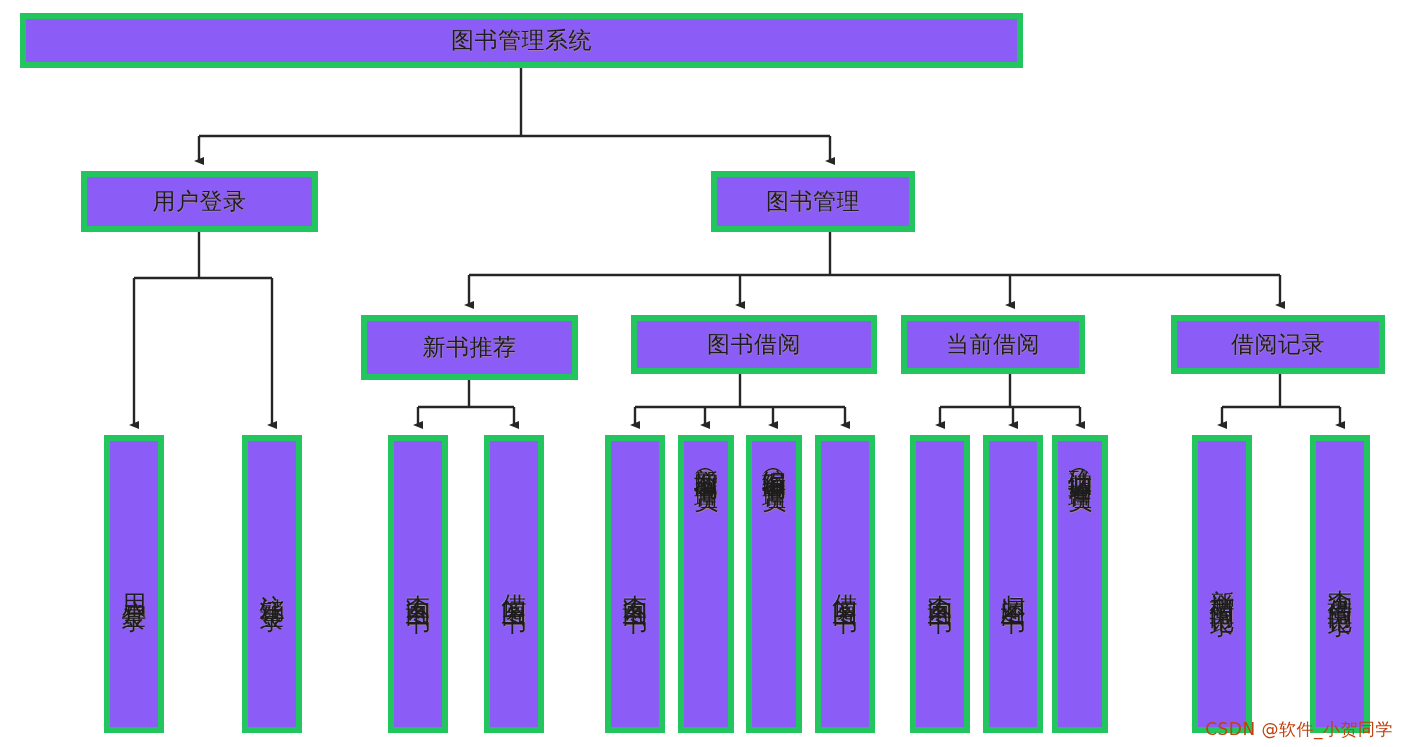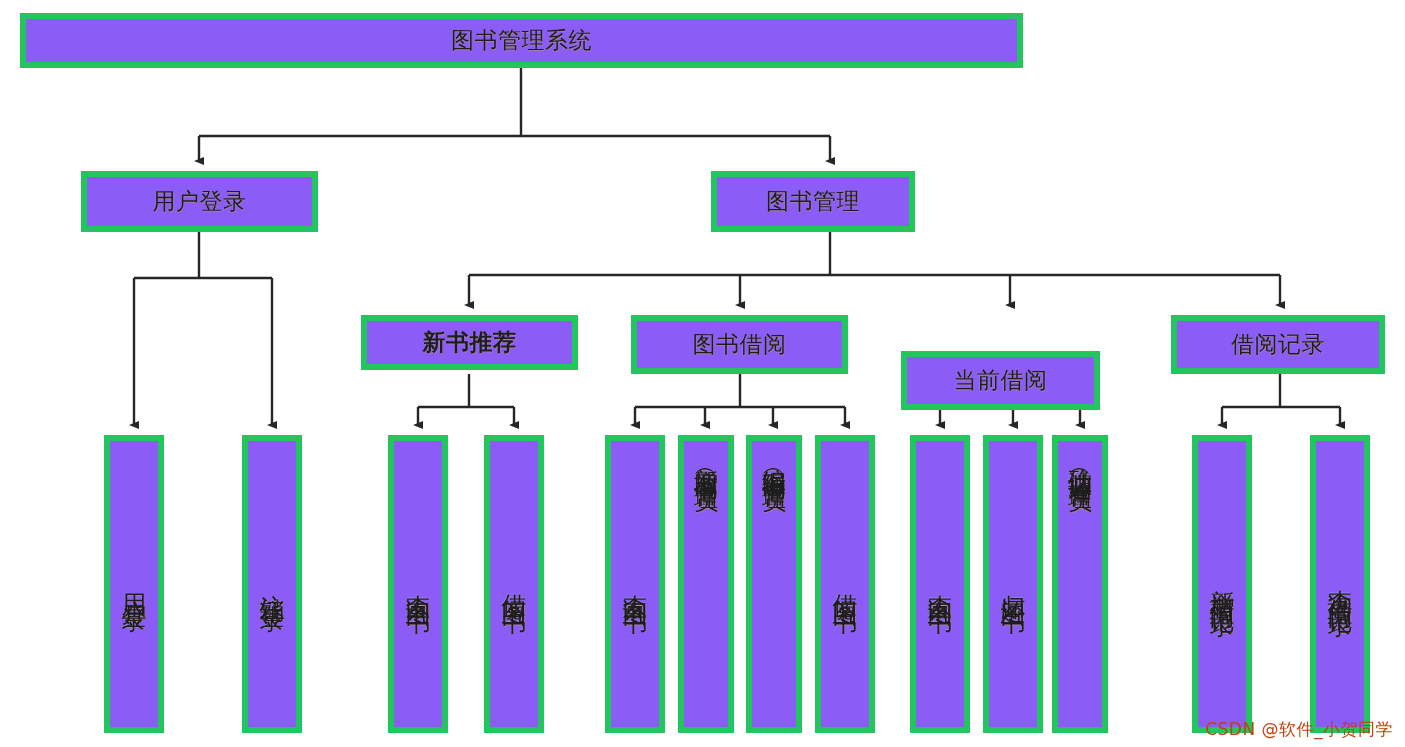--- a/index.html
+++ b/index.html
@@ -135,27 +135,27 @@
     <span class="label">图书管理系统</span>
   </div>
 
   <div class="node horiz" style="left:81px; top:171px; width:237px; height:61px;">
     <span class="label">用户登录</span>
   </div>
   <div class="node horiz" style="left:711px; top:171px; width:204px; height:61px;">
     <span class="label">图书管理</span>
   </div>
 
-  <div class="node horiz" style="left:361px; top:315px; width:217px; height:55px;font-weight:bold;">
+  <div class="node horiz" style="left:361px; top:315px; width:217px; height:65px;">
     <span class="label">新书推荐</span>
   </div>
-  <div class="node horiz" style="left:631px; top:315px; width:217px; height:59px;">
+  <div class="node horiz" style="left:631px; top:315px; width:246px; height:59px;">
     <span class="label">图书借阅</span>
   </div>
-  <div class="node horiz" style="left:901px; top:315px; width:199px; height:59px;margin-top:36px;">
+  <div class="node horiz" style="left:901px; top:315px; width:184px; height:59px;">
     <span class="label">当前借阅</span>
   </div>
   <div class="node horiz" style="left:1171px; top:315px; width:214px; height:59px;">
     <span class="label">借阅记录</span>
   </div>
 
   <div class="node vert centered" style="left:104px; top:435px; width:60px; height:298px;">
     <span class="label">用户登录</span>
   </div>
   <div class="node vert centered" style="left:242px; top:435px; width:60px; height:298px;">

